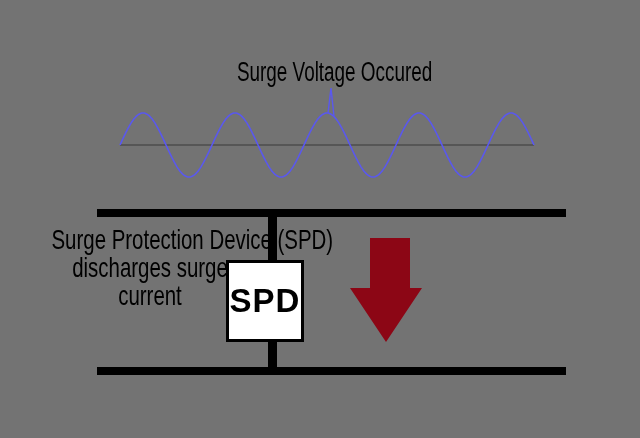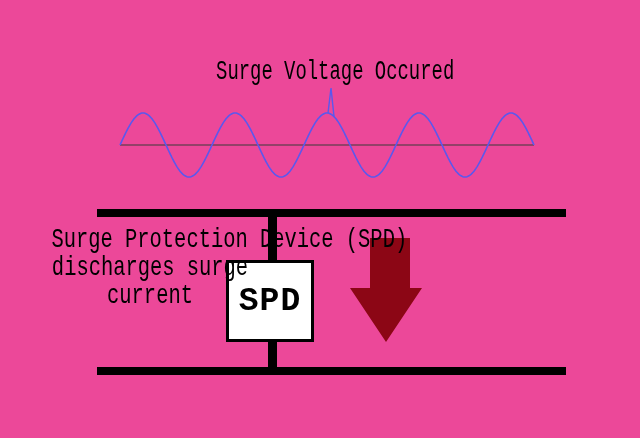--- a/index.html
+++ b/index.html
@@ -1,21 +1,21 @@
 <!DOCTYPE html>
 <html><head>
 <meta charset="utf-8">
 <style>
   html,body{margin:0;padding:0;background:#ffffff;}
   .canvas{
     position:relative;
     width:640px;height:438px;
-    background:#ec4899;
+    background:#737373;
     overflow:hidden;
-    font-family:Liberation Mono, monospace;
+    font-family:Liberation Sans, sans-serif;
     color:#000;
   }
   
   .cond{
     display:inline-block;
     transform:scaleX(0.70);
     transform-origin:50% 50%;
     white-space:nowrap;
     font-weight:500;
     letter-spacing:0px;
@@ -40,21 +40,21 @@
   .bus.bottom{ top:367px; }
   .branch{
     position:absolute;
     left:268px; top:217px;
     width:9px; height:151px;
     background:#000;
   }
   .spd-box{
     position:absolute;
     left:226px; top:260px;
-    width:88px; height:82px;
+    width:78px; height:82px;
     box-sizing:border-box;
     border:3px solid #000;
     background:#fff;
     display:flex; align-items:center; justify-content:center;
     font-weight:bold;
     font-size:33px;
     letter-spacing:1px;
   }
   .arrow-svg{
     position:absolute;

